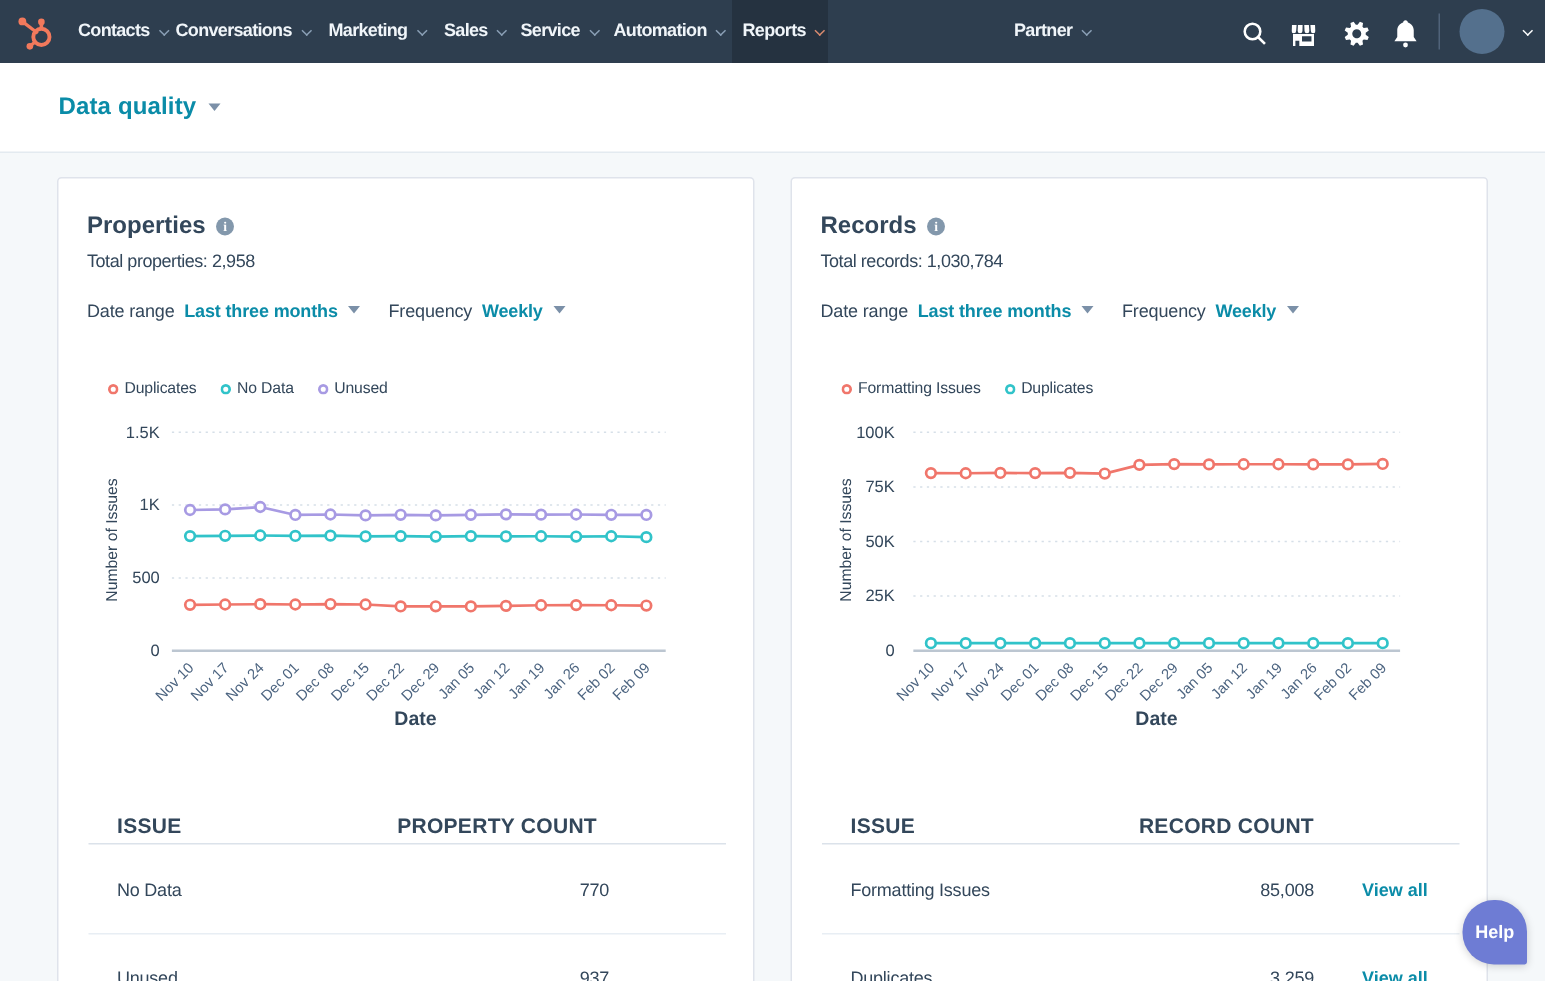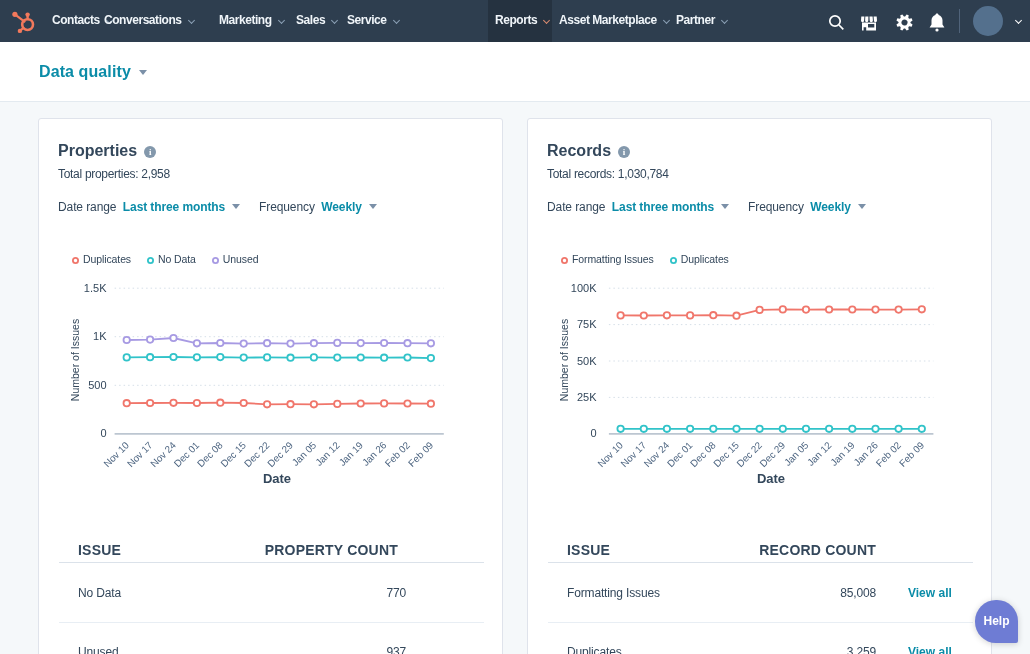--- a/index.html
+++ b/index.html
@@ -33,26 +33,26 @@
         <line x1="4.2" y1="4.6" x2="14.2" y2="12.2" stroke-width="2.2"></line>
 <line x1="9.2" y1="20.6" x2="13.2" y2="17.2" stroke-width="2.2"></line>
 <line x1="16.6" y1="5.2" x2="16.6" y2="10" stroke-width="2.4"></line>
       </g>
 <circle cx="3.9" cy="4.3" r="2.6" fill="#f2795c"></circle>
 <circle cx="8.9" cy="20.9" r="2.2" fill="#f2795c"></circle>
 <circle cx="16.6" cy="4.6" r="2.2" fill="#f2795c"></circle>
 <circle cx="16.6" cy="14.6" r="5.4" fill="none" stroke="#f2795c" stroke-width="2.6"></circle>
 </svg>
     <div class="nav-item" style="left:52px">Contacts<span class="chev"></span></div>
-    <div class="nav-item" style="left:104px">Conversations<span class="chev"></span></div>
+    <div class="nav-item" style="left:117px">Conversations<span class="chev"></span></div>
     <div class="nav-item" style="left:219px">Marketing<span class="chev"></span></div>
     <div class="nav-item" style="left:296px">Sales<span class="chev"></span></div>
     <div class="nav-item" style="left:347px">Service<span class="chev"></span></div>
+    <div class="nav-item" style="left:409px">Automation<span class="chev"></span></div>
     <div class="nav-item" style="left:495px">Reports<span class="chev orange"></span></div>
-    <div class="nav-item" style="left:559px">Asset Marketplace<span class="chev"></span></div>
     <div class="nav-item" style="left:676px">Partner<span class="chev"></span></div>
     <svg style="position:absolute;left:828px;top:14px" width="17" height="17" viewBox="0 0 17 17">
       <circle cx="7" cy="7" r="5.2" fill="none" stroke="#fff" stroke-width="1.7"></circle>
       <line x1="11" y1="11" x2="15.3" y2="15.3" stroke="#fff" stroke-width="1.7"></line>
     </svg>
 <svg style="position:absolute;left:860.5px;top:16px" width="16" height="15" viewBox="0 0 16 15">
       <g fill="#fff">
         <path d="M0.3 0.6 H3.4 L3.1 4.6 A1.55 1.55 0 0 1 0 4.6 Z"></path>
         <path d="M4.3 0.6 H7.4 L7.3 4.6 A1.55 1.55 0 0 1 4.1 4.6 Z"></path>
         <path d="M8.5 0.6 H11.6 L11.9 4.6 A1.55 1.55 0 0 1 8.7 4.6 Z"></path>

